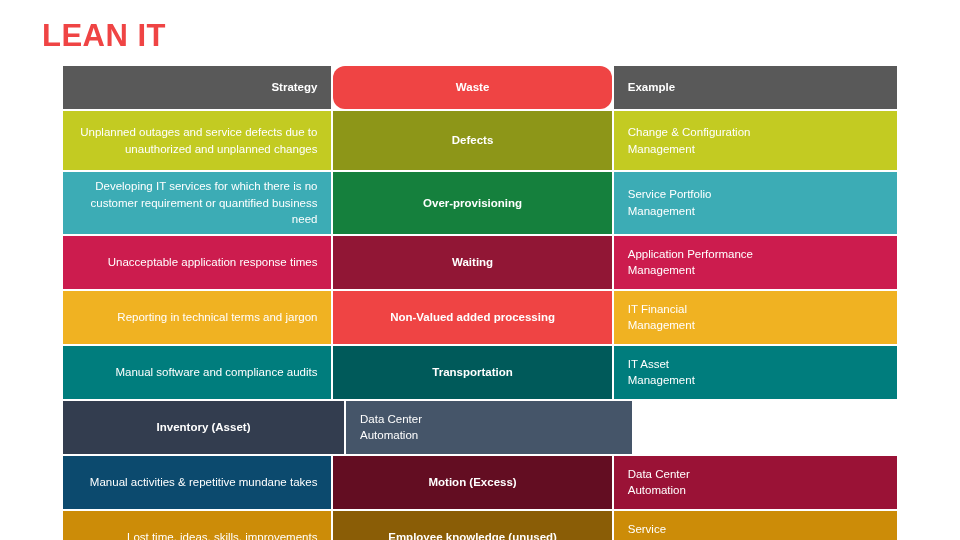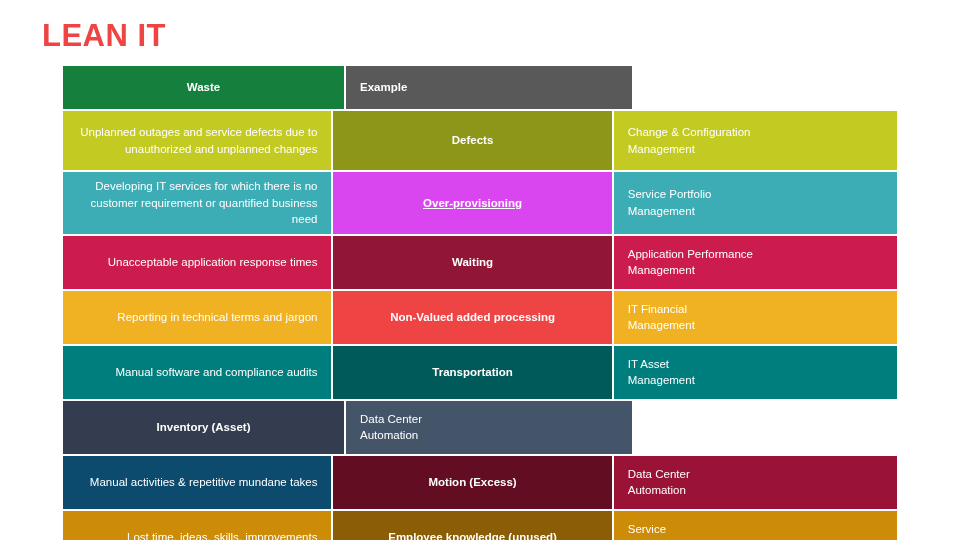--- a/index.html
+++ b/index.html
@@ -93,36 +93,37 @@
 </head>
 <body>
 
 <div class="slide" style="background: rgb(255, 255, 255);">
 
   <div class="page-title" style="color: #ef4444;">LEAN IT</div>
 
   <div class="table-wrap">
 
     <div class="row header-row">
-      <div class="cell col-waste" style="background: #15803d;">Waste</div>
+      <div class="cell col-strategy" style="background: rgb(89, 89, 89);">Strategy</div>
+      <div class="cell col-waste" style="background: #ef4444; border-radius: 12px;">Waste</div>
       <div class="cell col-example" style="background: rgb(89, 89, 89);">Example</div>
     </div>
 
     <div id="rows-container">
         <div class="row data-row tall">
           <div class="cell col-strategy" style="background: rgb(195, 203, 34);">Unplanned outages and service defects due to unauthorized and unplanned changes</div>
           <div class="cell col-waste" style="background: rgb(141, 150, 24);">Defects</div>
           <div class="cell col-example" style="background: rgb(195, 203, 34);">
             <span class="example-line">Change &amp; Configuration</span>
             <span class="example-line">Management</span>
           </div>
         </div>
         <div class="row data-row tall">
           <div class="cell col-strategy" style="background: rgb(60, 172, 181);">Developing IT services for which there is no customer requirement or quantified business need</div>
-          <div class="cell col-waste" style="background: #d946ef; text-decoration: underline;">Over-provisioning</div>
+          <div class="cell col-waste" style="background: #15803d;">Over-provisioning</div>
           <div class="cell col-example" style="background: rgb(60, 172, 181);">
             <span class="example-line">Service Portfolio</span>
             <span class="example-line">Management</span>
           </div>
         </div>
         <div class="row data-row">
           <div class="cell col-strategy" style="background: rgb(204, 28, 78);">Unacceptable application response times</div>
           <div class="cell col-waste" style="background: rgb(145, 22, 53);">Waiting</div>
           <div class="cell col-example" style="background: rgb(204, 28, 78);">
             <span class="example-line">Application Performance</span>

